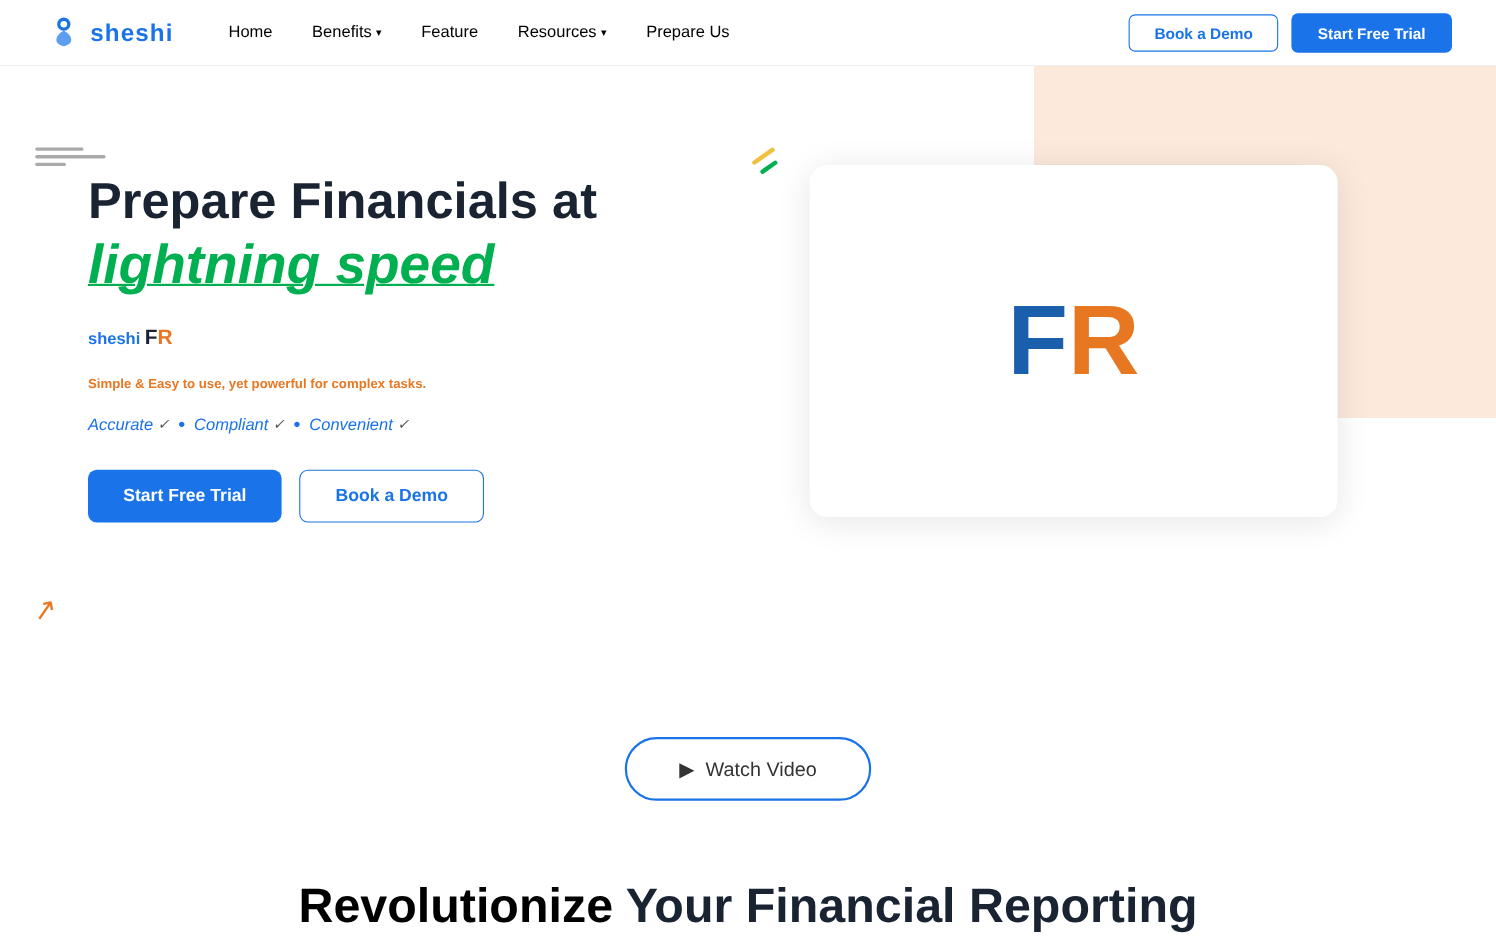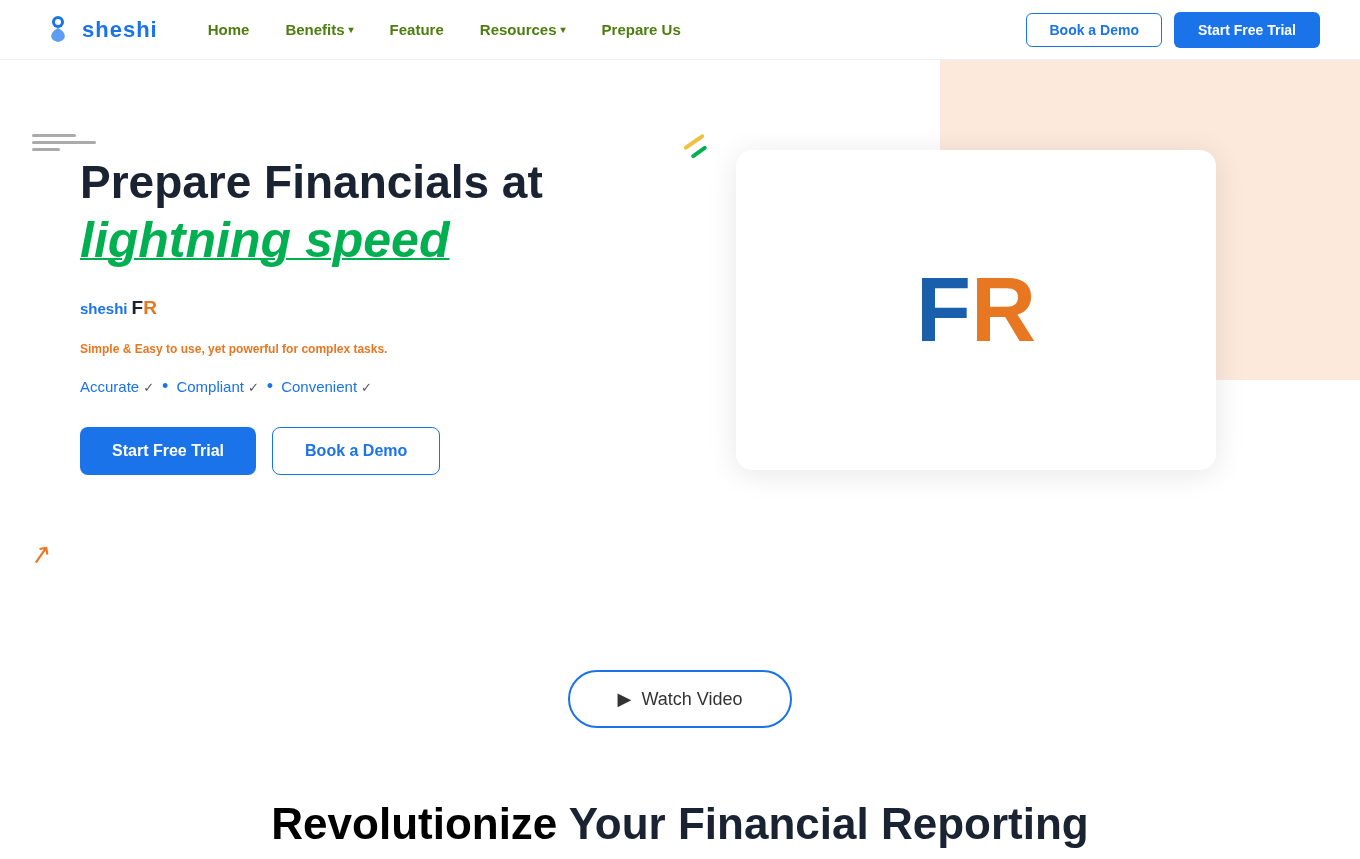--- a/index.html
+++ b/index.html
@@ -20,21 +20,21 @@
       width: 36px; height: 36px;
     }
     .logo-text {
       font-size: 22px; font-weight: 700; color: #1a73e8; letter-spacing: 1px;
     }
     .nav-links {
       display: flex; align-items: center; gap: 36px;
       margin-left: 50px; list-style: none;
     }
     .nav-links li a {
-      text-decoration: none; color: #4d7c0f; font-size: 15px; font-weight: 700;
+      text-decoration: none; color: #000000; font-size: 15px; font-weight: 400;
       display: flex; align-items: center; gap: 4px;
     }
     .nav-links li a .chevron { font-size: 10px; }
     .nav-cta { margin-left: auto; display: flex; gap: 12px; align-items: center; }
     .btn-outline-nav {
       border: 1.5px solid #1a73e8; color: #1a73e8; background: #fff;
       padding: 8px 22px; border-radius: 6px; font-size: 14px; font-weight: 600;
       cursor: pointer;
     }
     .btn-primary-nav {
@@ -88,22 +88,22 @@
       display: inline-flex; align-items: center; gap: 4px;
     }
     .hero-desc .brand-blue { color: #1a73e8; font-weight: 600; }
     .hero-tagline {
       margin-top: 18px; color: #e87722; font-weight: 600; font-size: 12px;
     }
     .hero-badges {
       display: flex; align-items: center; gap: 8px; margin-top: 20px;
     }
     .badge-item {
-      color: #1a73e8; font-size: 15px; font-weight: 500;
-      display: flex; align-items: flex-end; gap: 4px;
+      font-style: italic; color: #1a73e8; font-size: 15px; font-weight: 500;
+      display: flex; align-items: flex-start; gap: 4px;
     }
     .badge-dot { color: #1a73e8; font-size: 18px; }
     .check-mark { color: #555; font-size: 13px; }
     .hero-buttons {
       display: flex; gap: 16px; margin-top: 30px;
     }
     .btn-primary-hero {
       background: #1a73e8; color: #fff; border: none;
       padding: 14px 32px; border-radius: 8px; font-size: 16px; font-weight: 600;
       cursor: pointer;

